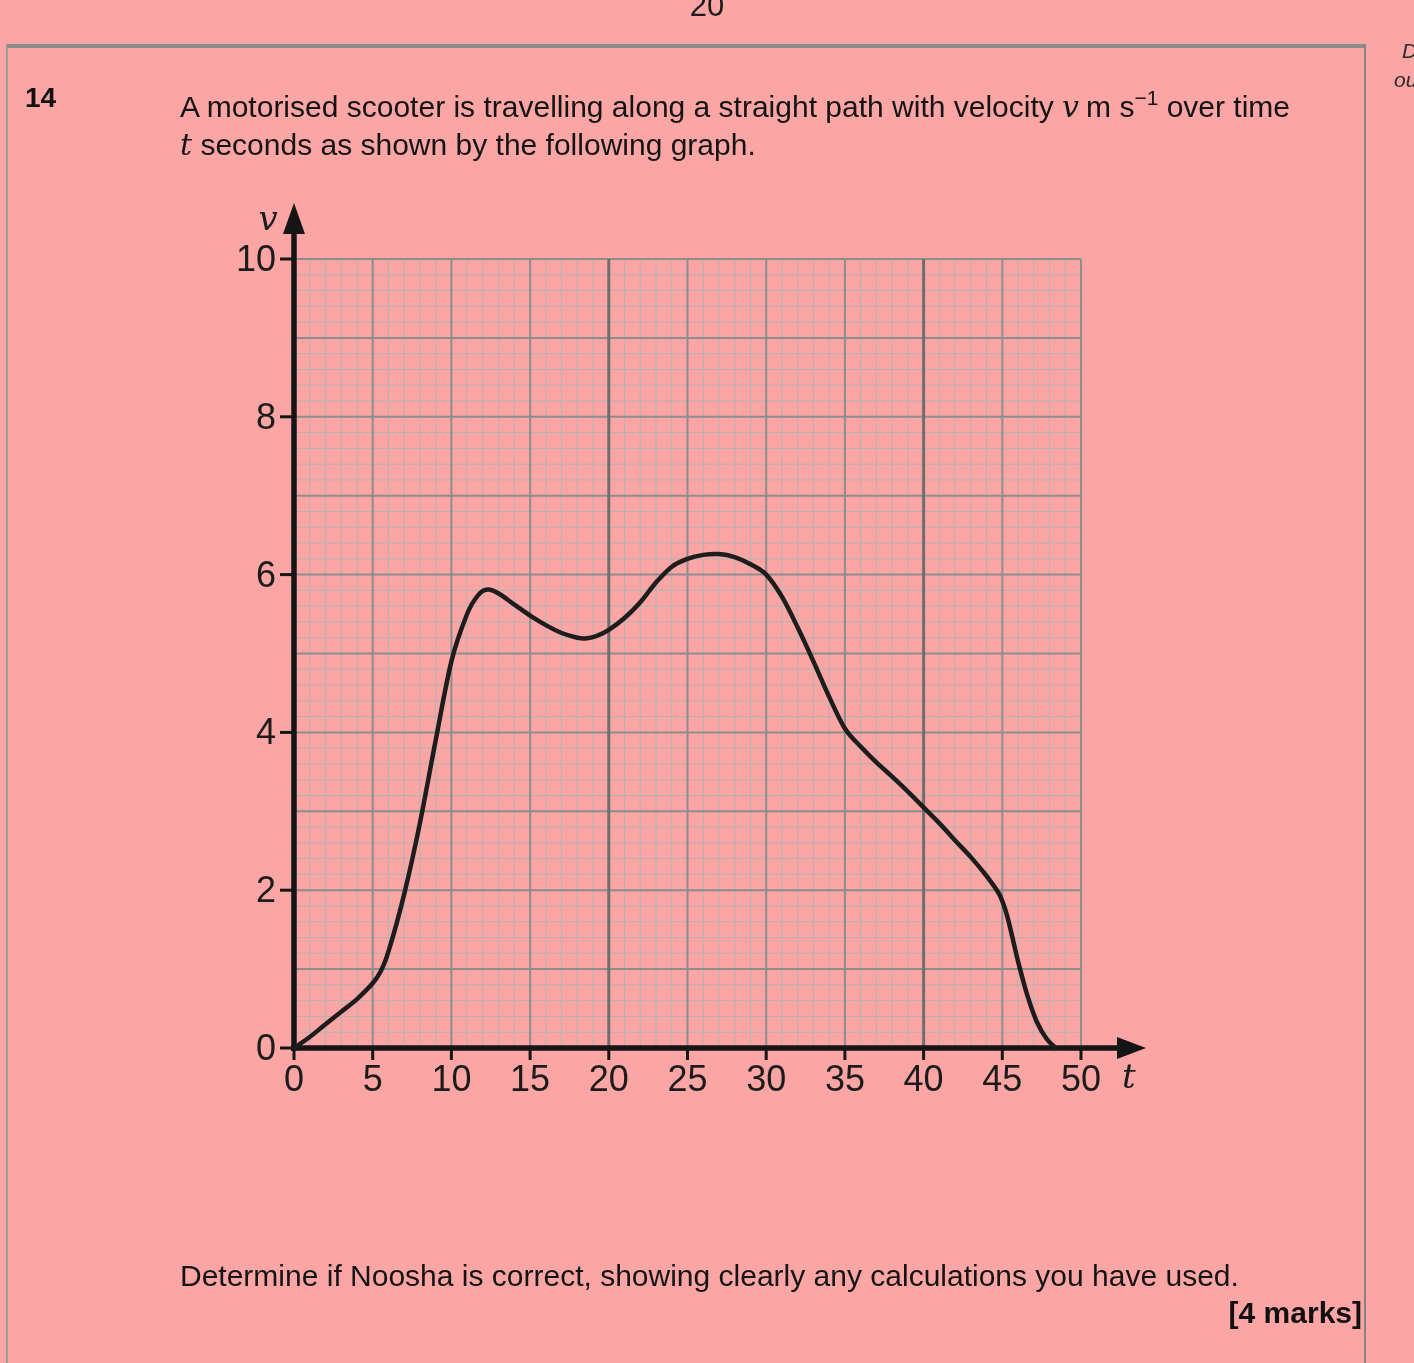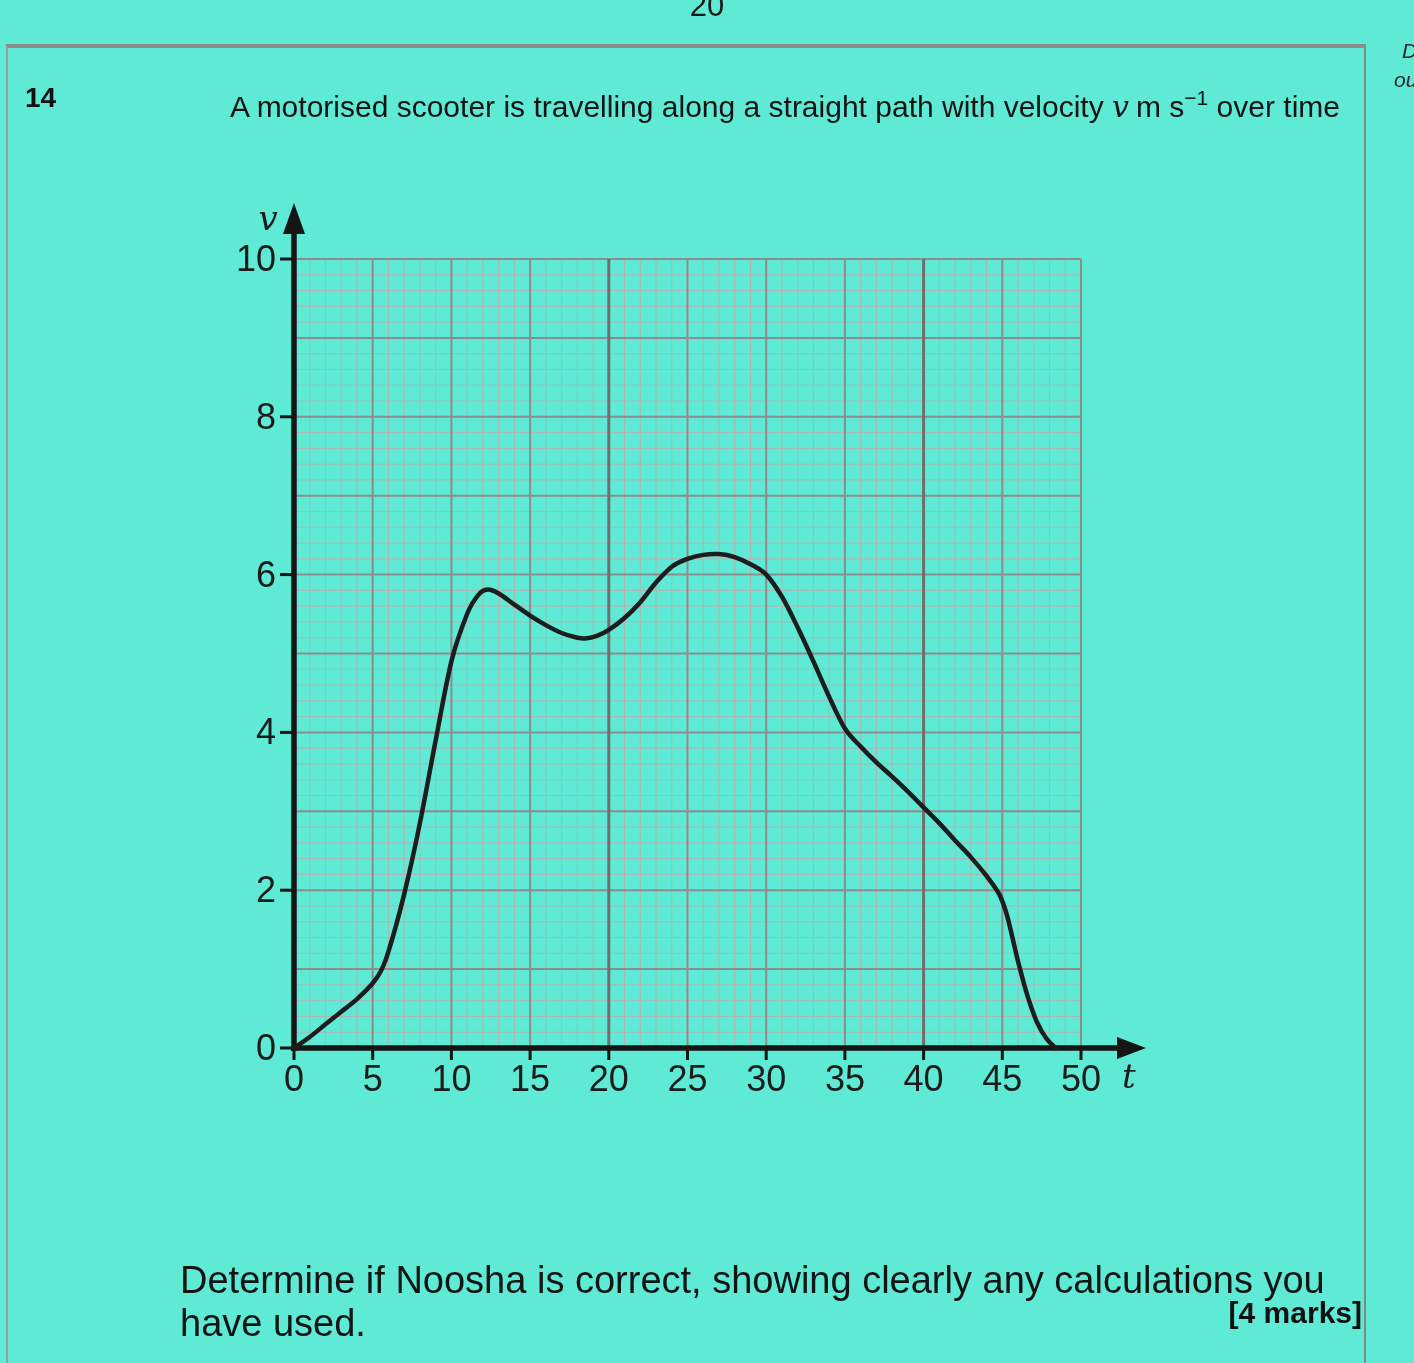--- a/index.html
+++ b/index.html
@@ -1,19 +1,19 @@
 <!DOCTYPE html>
 <html><head>
 <meta charset="utf-8">
 <style>
   html,body{margin:0;padding:0;background:#ffffff;}
   .page{
     position:relative;
     width:1414px;height:1363px;
-    background:#5eead4;
+    background:#fca5a5;
     overflow:hidden;
     font-family:"Liberation Sans",sans-serif;
     color:#111;
   }
   .page-number{
     position:absolute;top:-12px;left:0;right:0;
     text-align:center;
     font-size:31px;color:#1a1a1a;
   }
   .question-box{
@@ -29,40 +29,40 @@
     position:absolute;left:1394px;top:36px;width:90px;
     font-style:italic;font-size:21px;line-height:29px;color:#2a2a2a;
   }
   .margin-note .mn1{padding-left:8px;}
   .q-number{
     position:absolute;left:25px;top:82px;
     font-size:28px;font-weight:bold;color:#111;
   }
   .q-text{
     position:absolute;left:180px;top:80px;width:1160px;
-    font-size:30px;line-height:38px;color:#141414;text-align:right;
+    font-size:30px;line-height:38px;color:#141414;
   }
   .math-var{
     font-family:"DejaVu Serif",serif;
     font-style:italic;
   }
   .unit{margin-left:7px;}
   sup.exp{font-size:70%;position:relative;top:-1px;}
   .chart{
     position:absolute;left:210px;top:190px;width:980px;height:930px;
   }
   .statement{
     position:absolute;left:180px;top:1151px;width:1120px;
     font-size:30px;line-height:42px;color:#141414;
   }
   .statement .ineq{font-weight:bold;}
   .statement .ineq .math-var{font-weight:bold;}
   .task{
     position:absolute;left:180px;top:1259px;width:1180px;
-    font-size:38px;color:#141414;
+    font-size:30px;color:#141414;
   }
   .marks{
     position:absolute;right:52px;top:1296px;
     font-size:30px;font-weight:bold;color:#111;
   }
 </style>
 </head>
 <body>
 
 <div class="page">
@@ -73,20 +73,21 @@
 
   <div class="margin-note">
     <div class="mn1">Do</div>
     <div class="mn2">ou</div>
   </div>
 
   <div class="q-number">14</div>
 
   <div class="q-text">
     <div><span>A motorised scooter is travelling along a straight path with velocity </span><span class="math-var">v</span><span class="unit"><span>m s</span><sup class="exp">−1</sup></span><span> over time</span></div>
+    <div><span class="math-var">t</span><span> seconds as shown by the following graph.</span></div>
   </div>
 
   <div id="chart" class="chart"><svg width="980" height="930" viewBox="0 0 980 930">
         <line x1="99.74" y1="69" x2="99.74" y2="858" stroke="#b3b3b3" stroke-width="1"></line>
         <line x1="115.48" y1="69" x2="115.48" y2="858" stroke="#b3b3b3" stroke-width="1"></line>
         <line x1="131.22" y1="69" x2="131.22" y2="858" stroke="#b3b3b3" stroke-width="1"></line>
         <line x1="146.96" y1="69" x2="146.96" y2="858" stroke="#b3b3b3" stroke-width="1"></line>
         <line x1="178.44" y1="69" x2="178.44" y2="858" stroke="#b3b3b3" stroke-width="1"></line>
         <line x1="194.18" y1="69" x2="194.18" y2="858" stroke="#b3b3b3" stroke-width="1"></line>
         <line x1="209.92000000000002" y1="69" x2="209.92000000000002" y2="858" stroke="#b3b3b3" stroke-width="1"></line>

